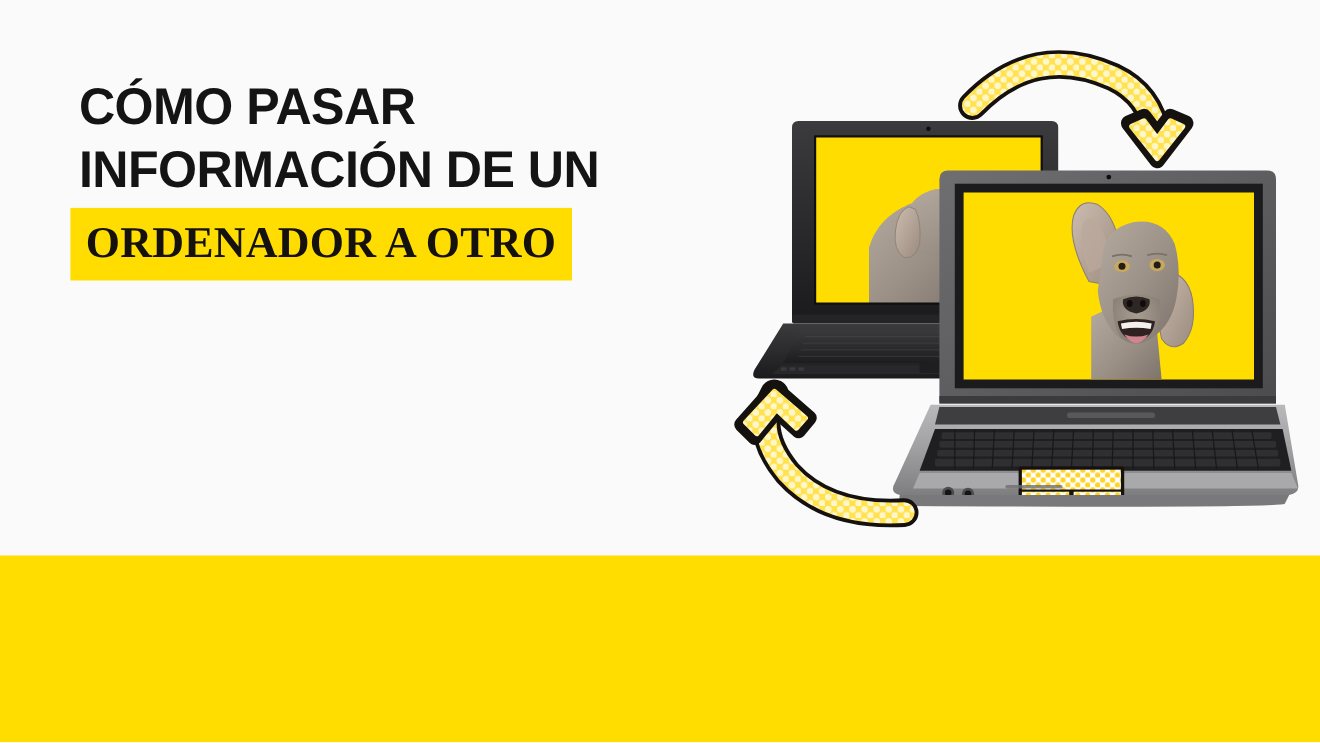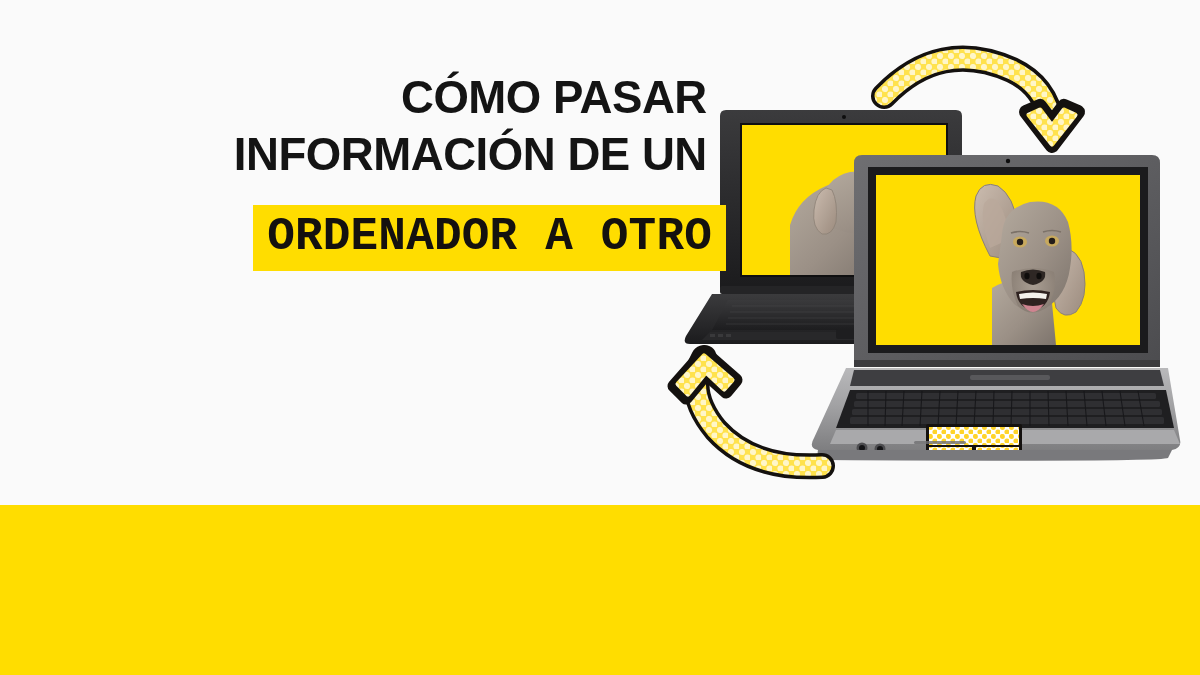--- a/index.html
+++ b/index.html
@@ -74,45 +74,44 @@
     top: 39px;
     width: 12px;
     height: 12px;
     background: #14110f;
     border-radius: 1px;
   }
 
   
   .headline {
     position: absolute;
-    left: 86px;
+    left: 64px;
     top: 68px;
     width: 640px;
-    text-align: right;
   }
   .hl-line {
     font-family: "Liberation Sans", sans-serif;
     font-weight: 700;
     font-size: 47px;
     line-height: 57px;
     letter-spacing: -0.5px;
     color: #141414;
     white-space: nowrap;
     transform: scaleX(0.97);
     transform-origin: left center;
     padding-left: 8px;
   }
   .hl-highlight {
     display: inline-block;
-    margin-top: 23px;
+    margin-top: 7px;
     background: #ffdd00;
     padding: 9px 14px 11px 14px;
-    font-family: Liberation Mono, monospace;
+    font-family: Liberation Serif, serif;
     font-weight: 700;
-    font-size: 46px;
+    font-size: 40px;
     line-height: 46px;
     letter-spacing: 0.2px;
     color: #14110f;
     white-space: nowrap;
     transform: scaleX(1.0);
     transform-origin: left center;
   }
 
   
   .art {

